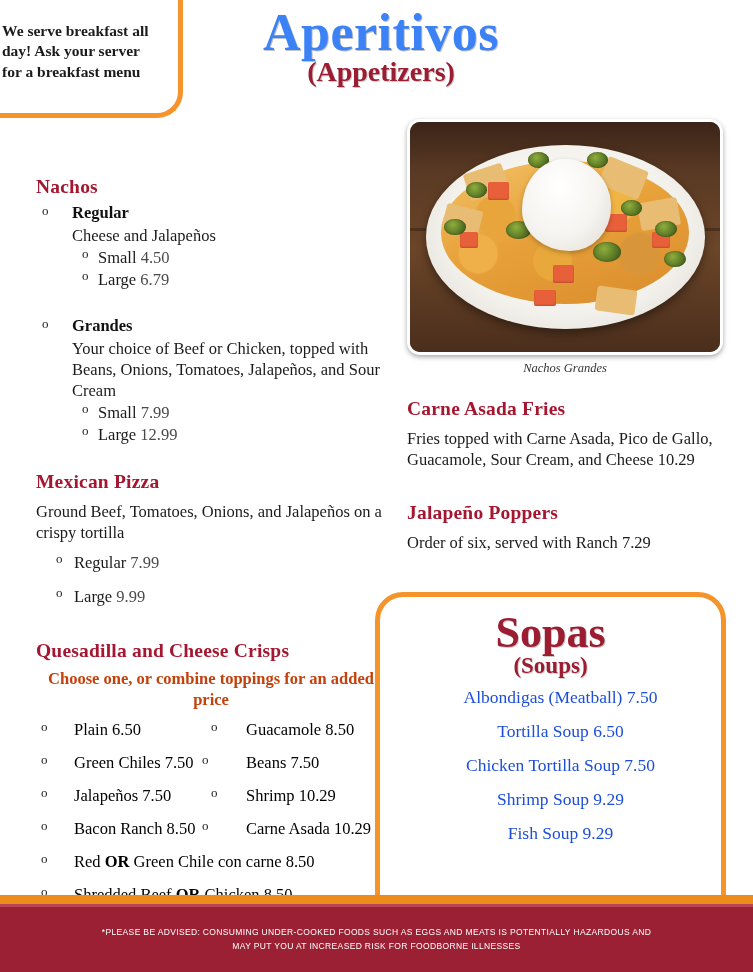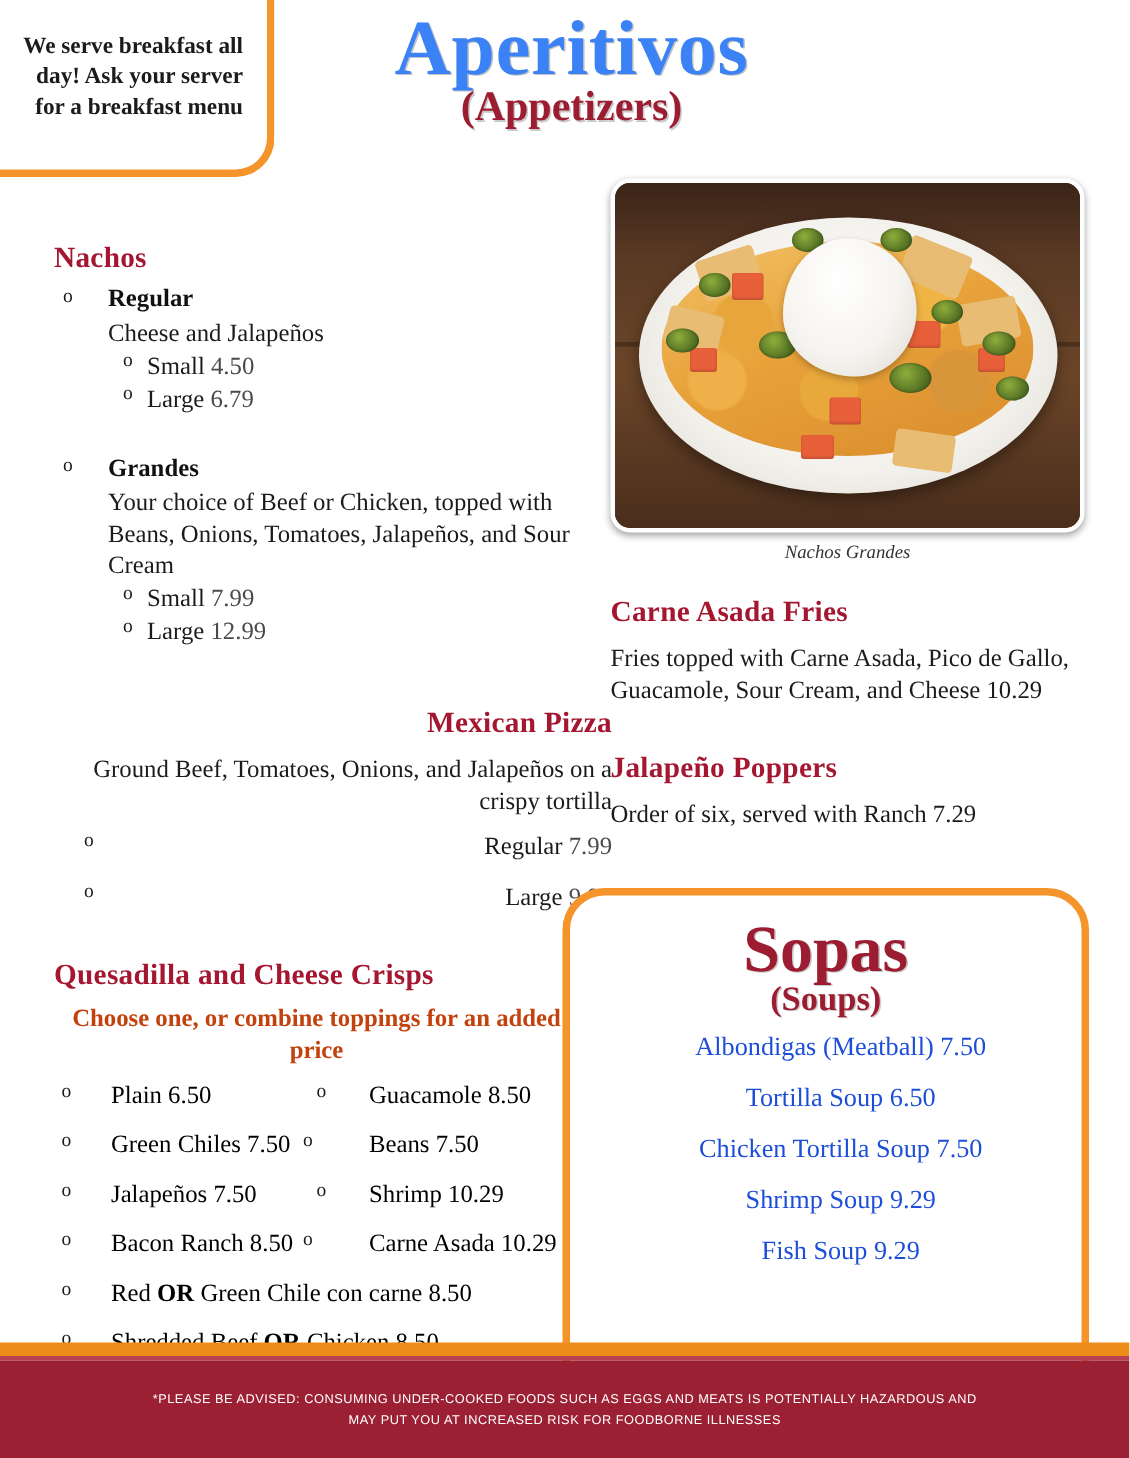--- a/index.html
+++ b/index.html
@@ -16,21 +16,21 @@
     position:absolute; left:-14px; top:-12px;
     width:197px; height:130px;
     border:5px solid #f4942a;
     border-top:none; border-left:none;
     border-radius:0 0 26px 0;
     display:flex; align-items:center; justify-content:center;
     padding:14px 16px 12px 16px;
   }
   .breakfast-text{
     font-weight:bold; font-size:15.5px; line-height:1.32;
-    text-align:right; color:#1b1b1b;
+    text-align:left; color:#1b1b1b;
   }
 
   
   .page-title-wrap{
     position:absolute; left:236px; top:6px; width:290px; text-align:center;
   }
   .page-title{
     font-size:52px; font-weight:bold; color:#3b82f6;
     letter-spacing:.5px; line-height:1.02;
     text-shadow:1px 1px 0 rgba(120,120,120,.45);
@@ -56,31 +56,31 @@
     color:#1b1b1b; line-height:1.3;
   }
   ul.bul li:before{
     content:"o"; position:absolute; left:20px; top:-1px;
     font-size:13px; color:#1b1b1b;
   }
   ul.bul.tight li{ padding-left:26px; }
   ul.bul.tight li:before{ left:10px; }
 
   
-  .left-col{ position:absolute; left:36px; top:162px; width:372px; }
+  .left-col{ position:absolute; left:36px; top:176px; width:372px; }
   .nachos-head{ margin-bottom:5px; }
   .item-block{ margin-left:36px; position:relative; }
   .item-block:before{
     content:"o"; position:absolute; left:-30px; top:0px;
     font-size:13px; color:#1b1b1b;
   }
   .item-block .desc{ margin-top:2px; }
   .item-block ul.bul{ margin-top:1px; }
 
-  .mexpizza{ margin-top:41px;text-align:right; }
+  .mexpizza{ margin-top:26px; }
   .mexpizza .sec-head{ display:block; margin-bottom:8px; }
   .mexpizza .desc{ margin-bottom:9px; }
   .mexpizza ul.bul li{ margin-bottom:12px; }
 
   
   .photo{
     position:absolute; left:407px; top:119px;
     width:316px; height:236px;
     border-radius:13px;
     border:3px solid #ffffff;

